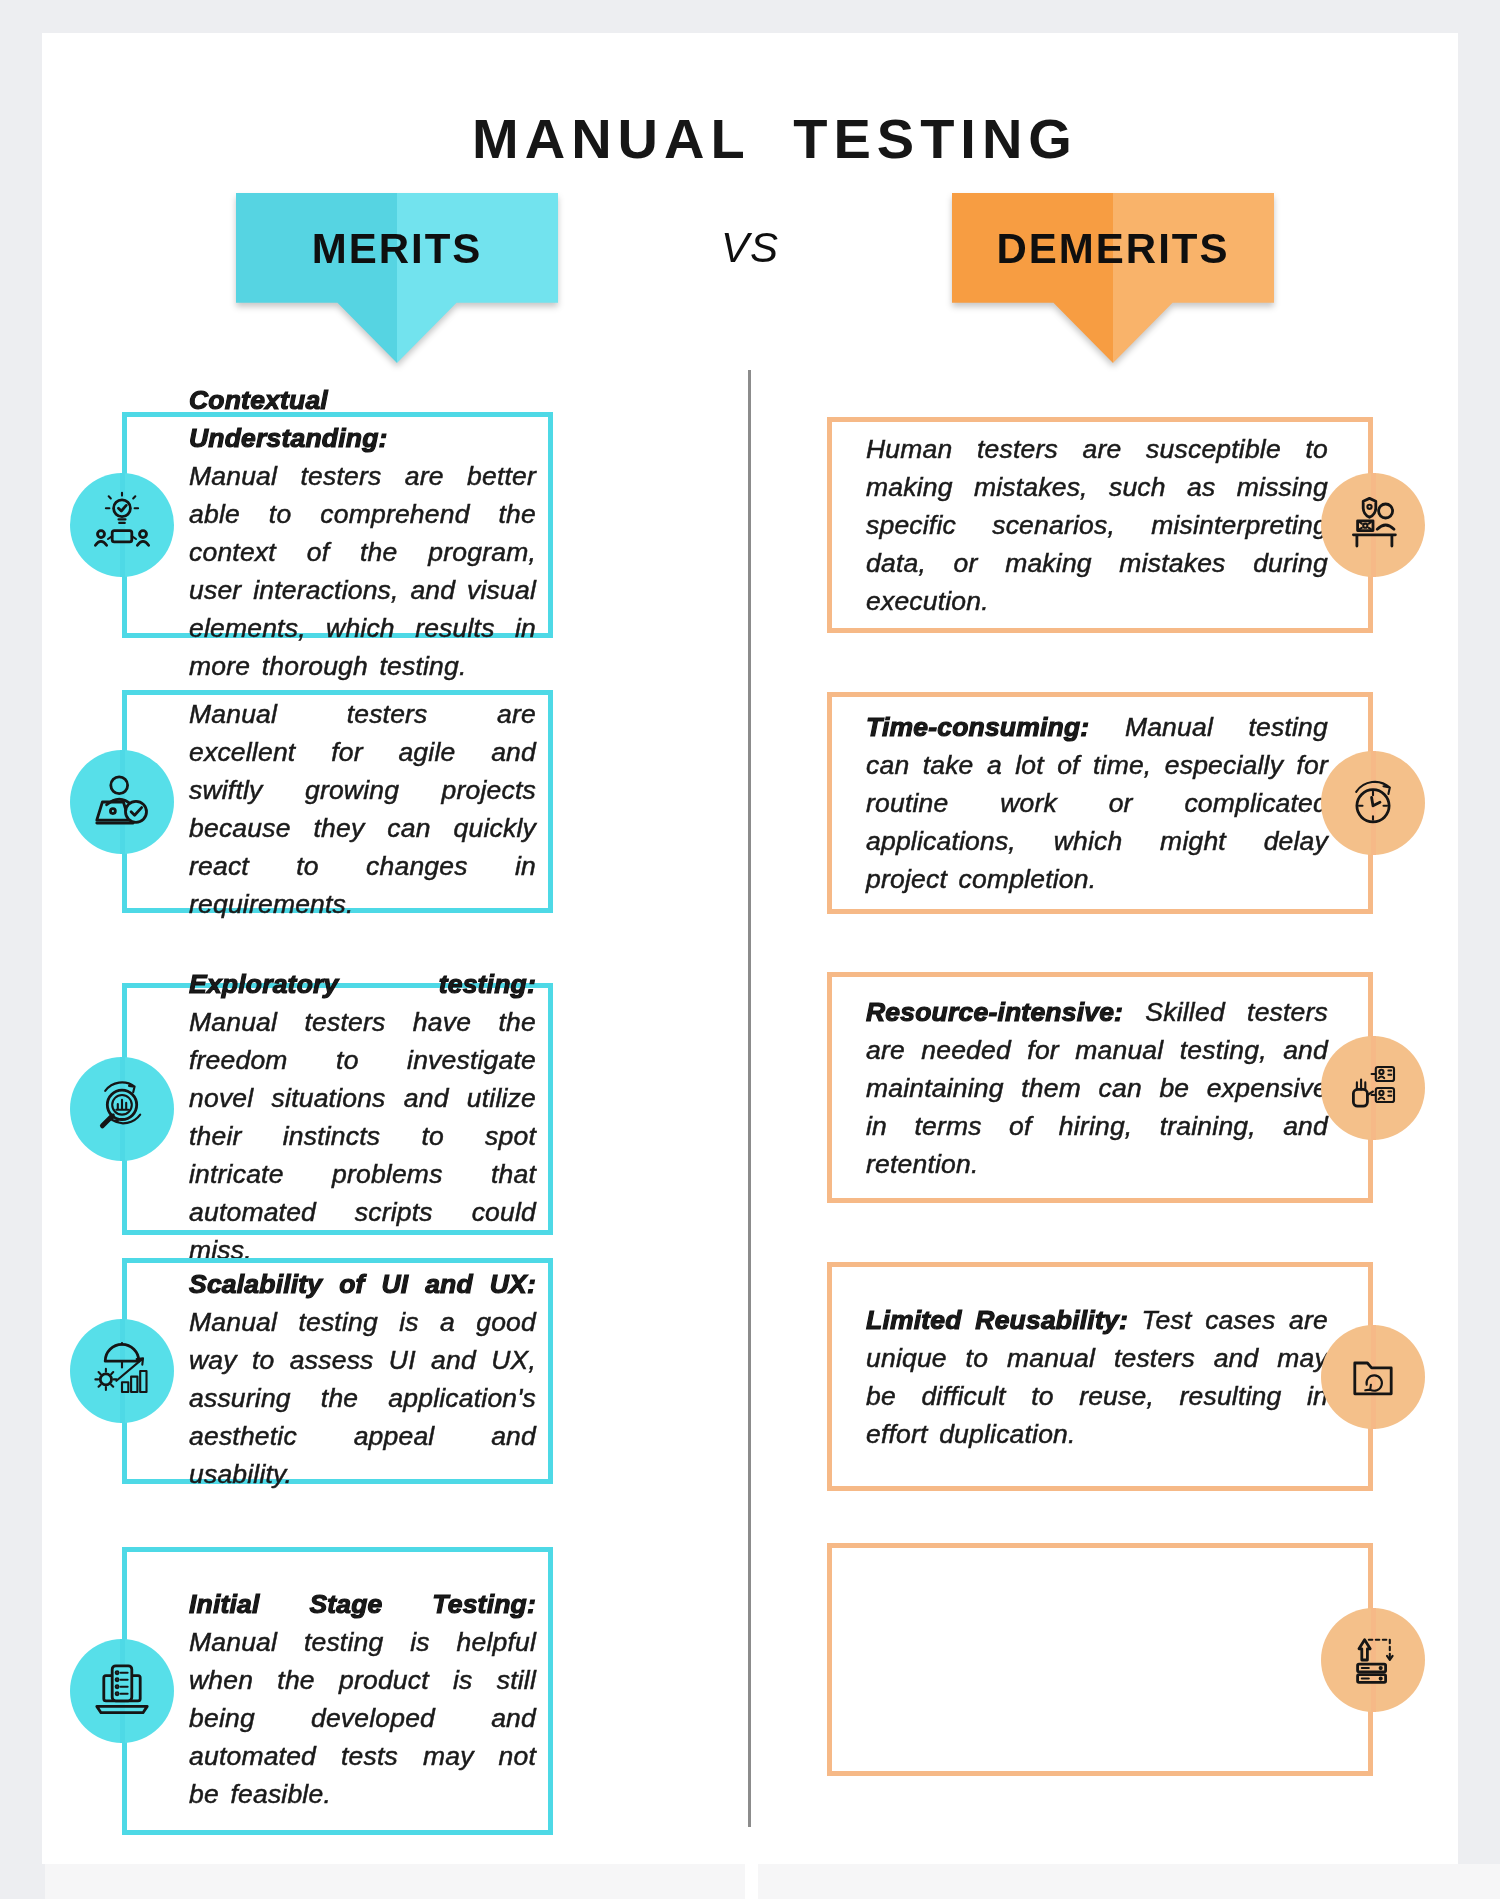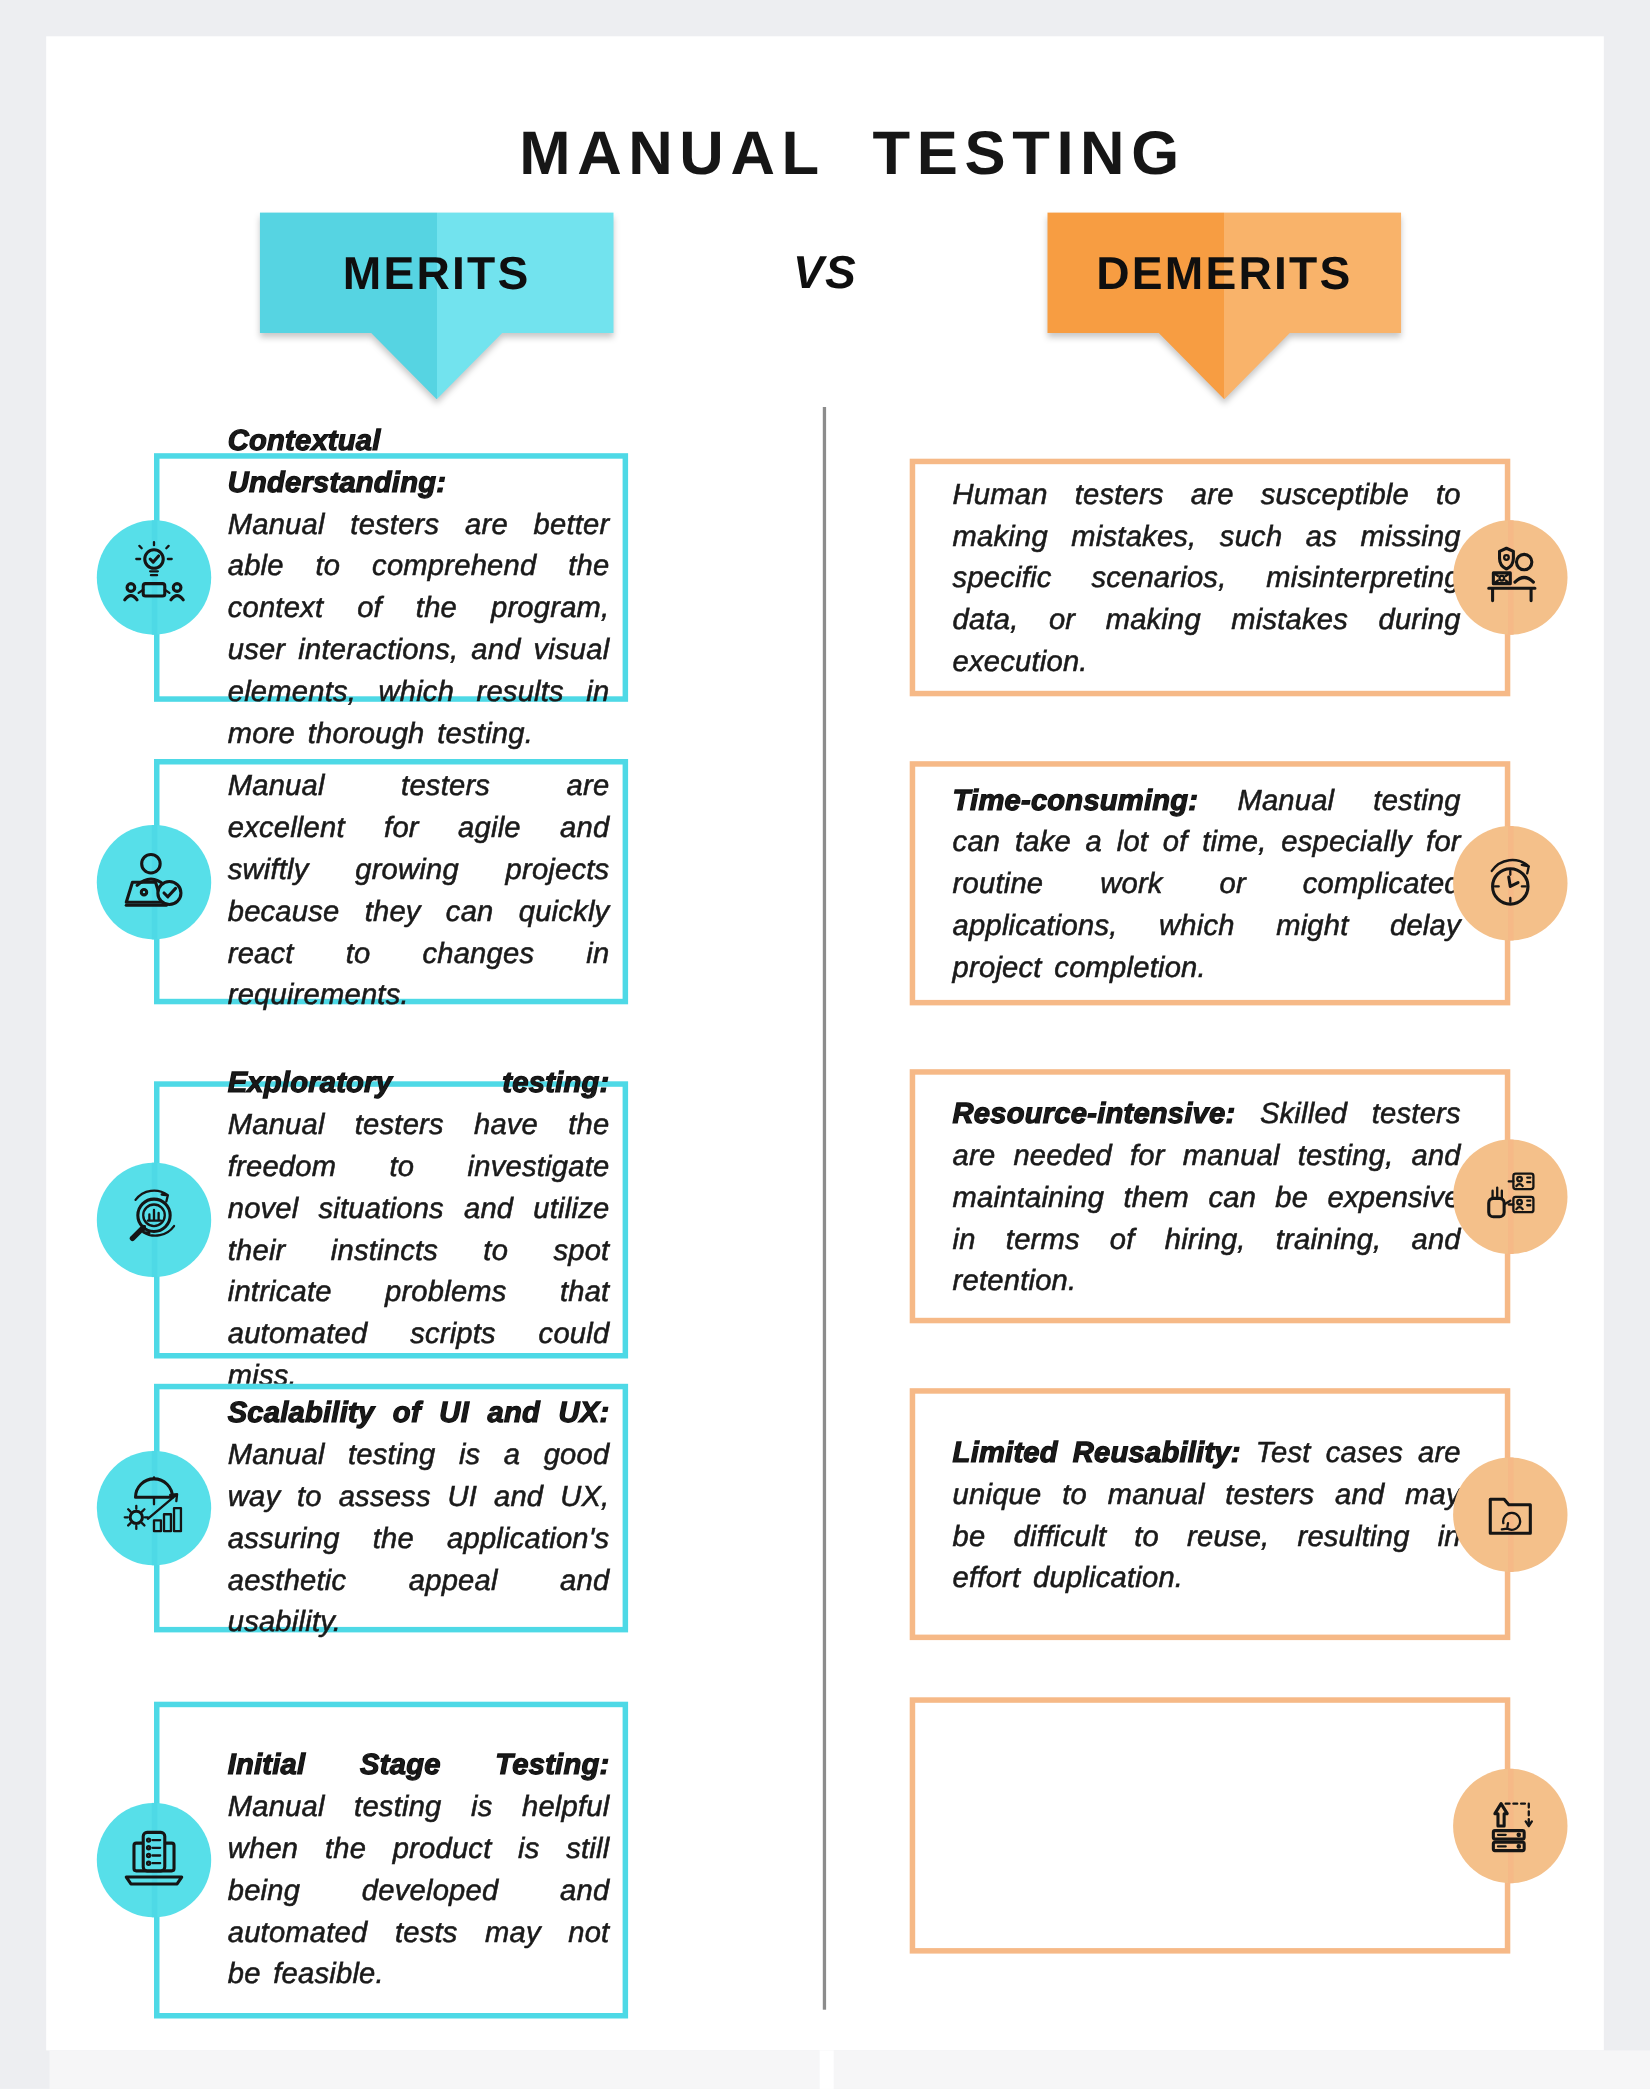--- a/index.html
+++ b/index.html
@@ -33,33 +33,33 @@
     clip-path:polygon(0 0,100% 0,100% 64.5%,68.5% 64.5%,50% 100%,31.5% 64.5%,0 64.5%);
   }
   .banner.cyan{background:linear-gradient(90deg,var(--merit-dark,#56d4e2) 50%,var(--merit-light,#72e3ee) 50%);}
   .banner.orange{background:linear-gradient(90deg,var(--demerit-dark,#f79d42) 50%,var(--demerit-light,#f9b36a) 50%);}
   .banner-label{
     display:block;height:110px;line-height:112px;text-align:center;
     font-size:42px;font-weight:bold;letter-spacing:2px;color:#0f0f0f;
   }
   .vs{
     position:absolute;left:675px;top:224px;width:150px;text-align:center;
-    font-size:42px;font-weight:bold;font-style:italic;letter-spacing:1px;color:#0f0f0f;
+    font-size:42px;font-weight:normal;font-style:italic;letter-spacing:1px;color:#0f0f0f;
   }
 
   .divider{
     position:absolute;left:748px;top:370px;width:3px;height:1457px;
     background:var(--divider,#8c8c8c);
   }
 
   .box{
     position:absolute;background:#fff;box-sizing:border-box;
     display:flex;align-items:center;
   }
-  .box.merit{left:140px;width:431px;border:5px solid var(--merit-border,#4ed9e6);padding:15px 12px 0 62px;}
+  .box.merit{left:122px;width:431px;border:5px solid var(--merit-border,#4ed9e6);padding:15px 12px 0 62px;}
   .box.demerit{left:827px;width:546px;border:5px solid var(--demerit-border,#f6b987);padding:0 40px 0 34px;}
 
   .copy{
     margin:0;font-style:italic;font-size:26.5px;line-height:38px;
     text-align:justify;word-spacing:4px;letter-spacing:.2px;
     -webkit-text-stroke:.5px #1a1a1a;width:100%;
   }
   .hd{font-weight:bold;-webkit-text-stroke:1.1px #101010;}
   .hd.block{display:block;}
 

